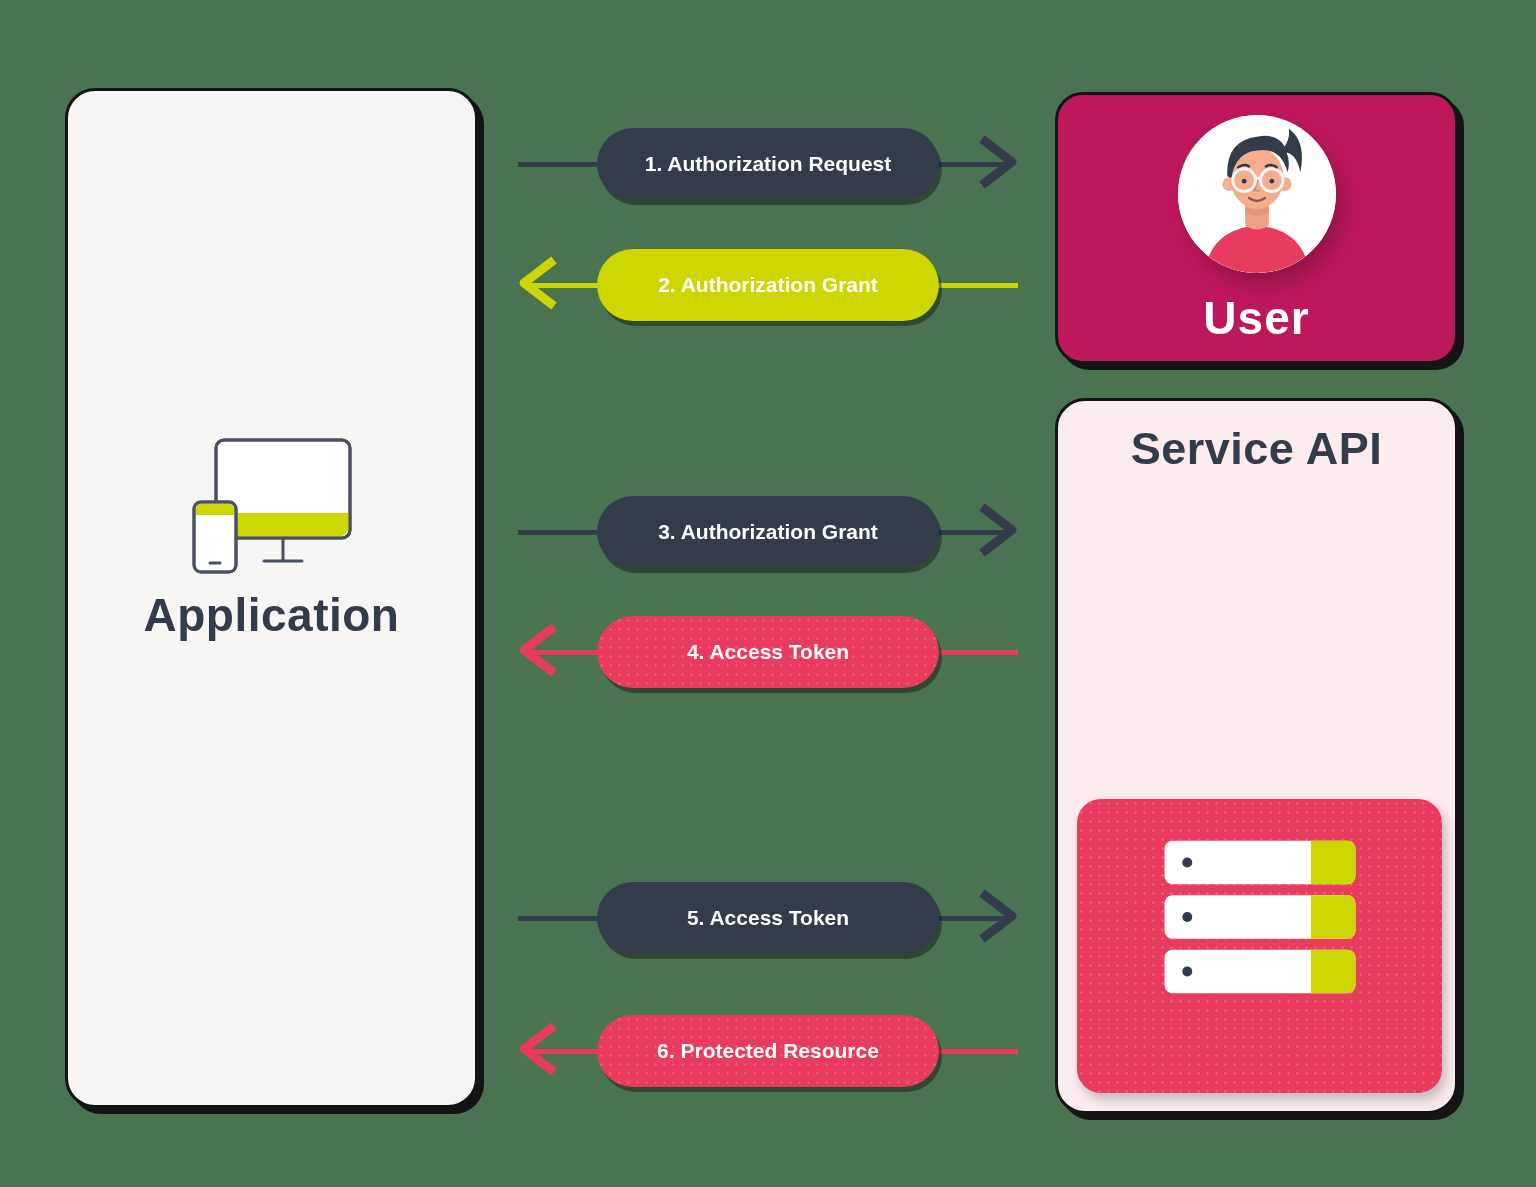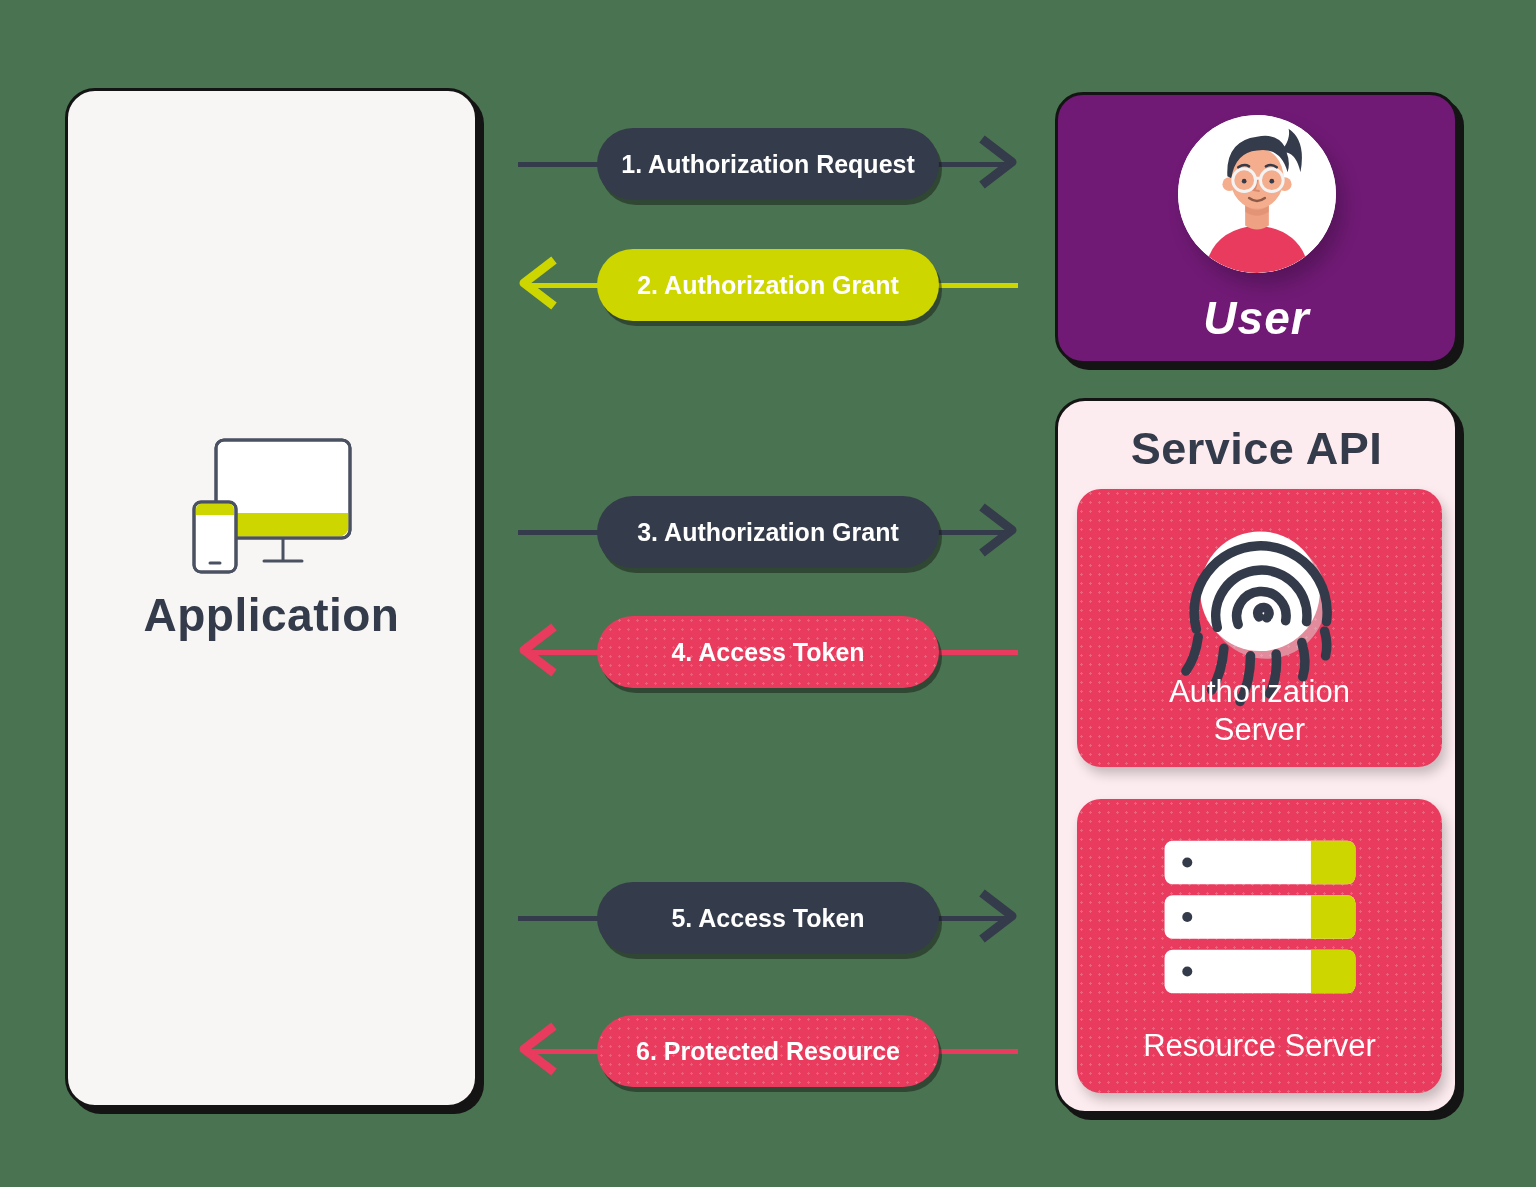--- a/index.html
+++ b/index.html
@@ -6,21 +6,21 @@
   .canvas{position:relative;width:1536px;height:1187px;background:#4a7351;
     font-family:"Liberation Sans",sans-serif;overflow:hidden;}
 
   
   .panel{position:absolute;border:3px solid #141414;box-shadow:6px 6px 0 #141414;box-sizing:border-box;}
   .app-box{left:65px;top:88px;width:413px;height:1020px;background:#f7f6f4;border-radius:30px;
     display:flex;flex-direction:column;align-items:center;justify-content:center;}
   .app-inner{display:flex;flex-direction:column;align-items:center;transform:translateY(-60px);}
   .app-label{font-size:46px;font-weight:800;color:#343b4a;letter-spacing:.5px;}
 
-  .user-box{left:1055px;top:92px;width:403px;height:272px;background:#701a75;border-radius:28px;font-style:italic;}
+  .user-box{left:1055px;top:92px;width:403px;height:272px;background:#be185d;border-radius:28px;}
   .avatar-wrap{position:absolute;left:50%;top:20px;transform:translateX(-50%);width:158px;height:158px;
     border-radius:50%;background:#ffffff;box-shadow:8px 12px 18px rgba(0,0,0,.22);overflow:hidden;}
   .user-label{position:absolute;bottom:16px;width:100%;text-align:center;color:#ffffff;
     font-size:46px;font-weight:800;letter-spacing:1px;}
 
   .service-box{left:1055px;top:398px;width:403px;height:716px;background:#fdecef;border-radius:30px;}
   .service-title{margin-top:22px;text-align:center;font-size:45px;font-weight:800;color:#343b4a;letter-spacing:.5px;}
 
   .server-card{position:absolute;left:19px;width:365px;background:#e83b5d;border-radius:24px;
     box-shadow:4px 7px 12px rgba(0,0,0,.22);
@@ -38,21 +38,21 @@
   
   .flow{position:absolute;left:518px;width:500px;height:74px;}
   .shaft{position:absolute;top:50%;height:5px;margin-top:-2px;z-index:1;}
   .flow.right .shaft{left:0;right:8px;}
   .flow.left  .shaft{left:8px;right:0;}
   .head{position:absolute;top:50%;transform:translateY(-50%);z-index:1;}
   .flow.right .head{right:-4px;}
   .flow.left  .head{left:-4px;}
   .pill{position:absolute;z-index:2;left:50%;top:1px;transform:translateX(-50%);
     width:342px;height:72px;border-radius:36px;display:flex;align-items:center;justify-content:center;
-    color:#ffffff;font-size:25px;font-weight:700;white-space:nowrap;
+    color:#ffffff;font-size:21px;font-weight:700;white-space:nowrap;
     box-shadow:3px 5px 0 rgba(17,17,17,.45);}
   .c-dark{background:#343b4a;}
   .c-lime{background:#ced600;}
   .c-red{background:#e83b5d;
     background-image:radial-gradient(rgba(255,255,255,.18) 1.2px,transparent 1.4px);background-size:9px 9px;}
   .flow1{top:127px;} .flow2{top:248px;} .flow3{top:495px;}
   .flow4{top:615px;} .flow5{top:881px;} .flow6{top:1014px;}
 </style>
 </head>
 <body>
@@ -106,41 +106,20 @@
           <path d="M89 52 q6 -3 11 1" stroke="#343b4a" stroke-width="2.5" fill="none" stroke-linecap="round"></path>
         </g>
       </svg>
     </div>
     <div class="user-label">User</div>
   </div>
 
   <div class="panel service-box">
     <div class="service-title">Service API</div>
 
-    <div class="server-card auth-card">
-      <span class="card-icon">
-        <svg width="190" height="205" viewBox="0 0 200 210">
-          <circle cx="102" cy="92" r="63" fill="#dcdcdc" opacity=".5" transform="translate(5,6)"></circle>
-          <circle cx="100" cy="90" r="63" fill="#ffffff"></circle>
-          <g stroke="#333b4a" stroke-width="10" fill="none" stroke-linecap="round">
-            <path d="M33 130 A70 70 0 1 1 170 122"></path>
-            <path d="M55 128 A48 48 0 1 1 149 122"></path>
-            <path d="M77 125 A26 26 0 1 1 127 121"></path>
-            <path d="M99 117 a6 6 0 1 1 8 1"></path>
-            <path d="M35 138 q-3 22 -13 36"></path>
-            <path d="M62 150 q-2 26 -13 44"></path>
-            <path d="M90 158 q0 28 -11 48"></path>
-            <path d="M117 156 q2 24 -7 42"></path>
-            <path d="M144 144 q6 20 1 36"></path>
-            <path d="M168 132 q4 14 1 26"></path>
-          </g>
-        </svg>
-      </span>
-      <div class="card-label">Authorization Server</div>
-    </div>
 
     <div class="server-card res-card">
       <span class="card-icon">
         <svg width="200" height="160" viewBox="0 0 220 176">
           <g>
             <rect x="5" y="4" width="210" height="48" rx="9" fill="#ffffff"></rect>
             <path d="M166 4 h40 a9 9 0 0 1 9 9 v30 a9 9 0 0 1 -9 9 h-40 z" fill="#ced600"></path>
             <circle cx="30" cy="28" r="5.5" fill="#333b4a"></circle>
           </g>
           <g>
@@ -148,21 +127,20 @@
             <path d="M166 64 h40 a9 9 0 0 1 9 9 v30 a9 9 0 0 1 -9 9 h-40 z" fill="#ced600"></path>
             <circle cx="30" cy="88" r="5.5" fill="#333b4a"></circle>
           </g>
           <g>
             <rect x="5" y="124" width="210" height="48" rx="9" fill="#ffffff"></rect>
             <path d="M166 124 h40 a9 9 0 0 1 9 9 v30 a9 9 0 0 1 -9 9 h-40 z" fill="#ced600"></path>
             <circle cx="30" cy="148" r="5.5" fill="#333b4a"></circle>
           </g>
         </svg>
       </span>
-      <div class="card-label">Resource Server</div>
     </div>
   </div>
 
   <div class="flow flow1 right">
     <div class="shaft" style="background:#343b4a"></div>
     <span class="head">
       <svg width="52" height="72" viewBox="0 0 52 72">
           <path d="M12 13 L42 36 L12 59" stroke="#343b4a" stroke-width="9" fill="none" stroke-linejoin="round"></path>
         </svg>
     </span>

